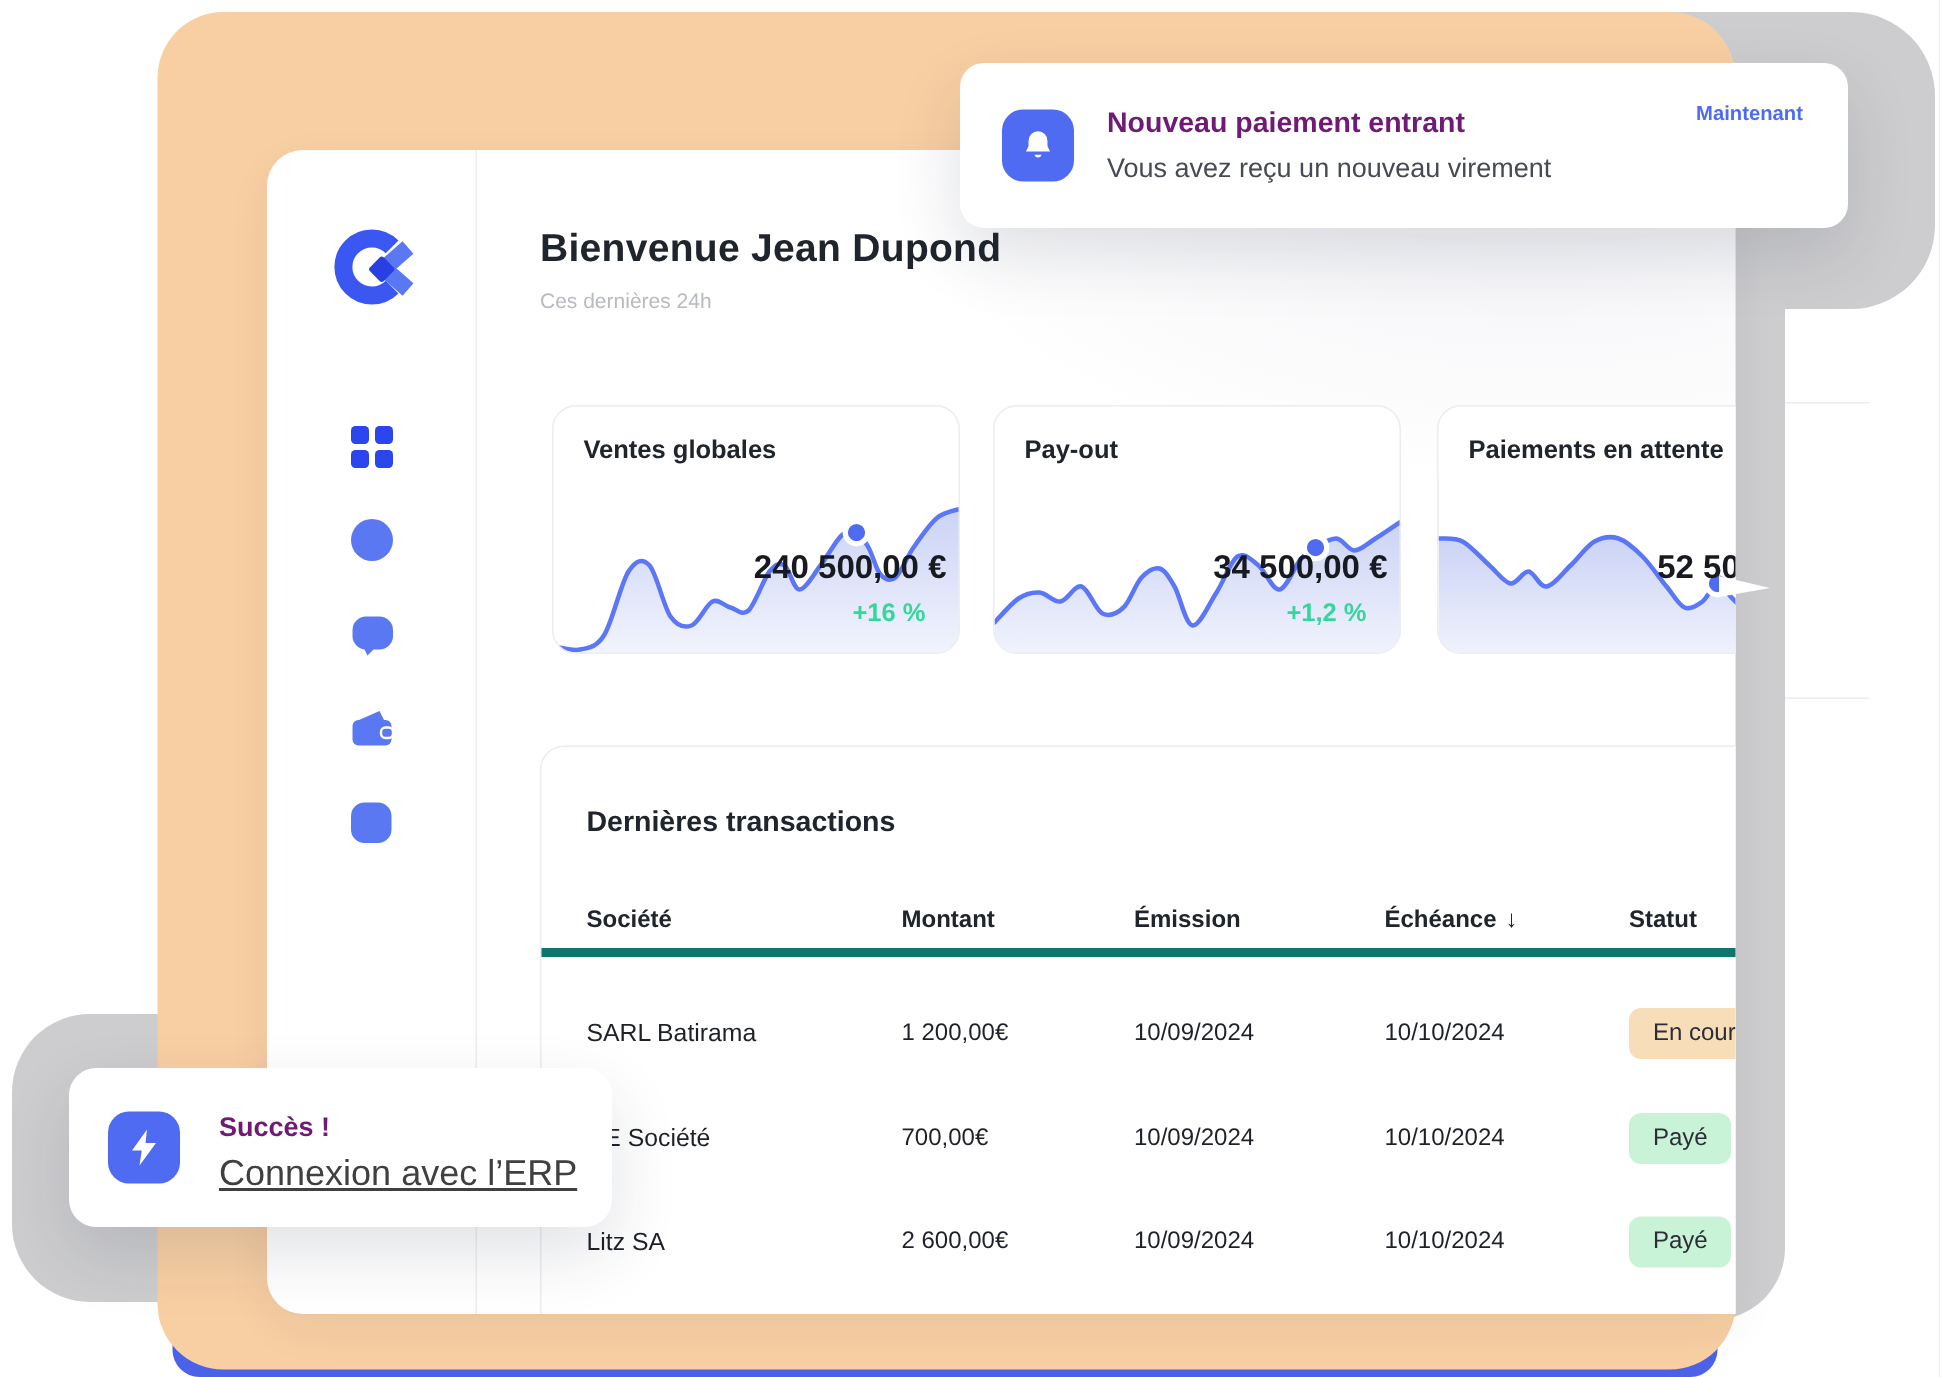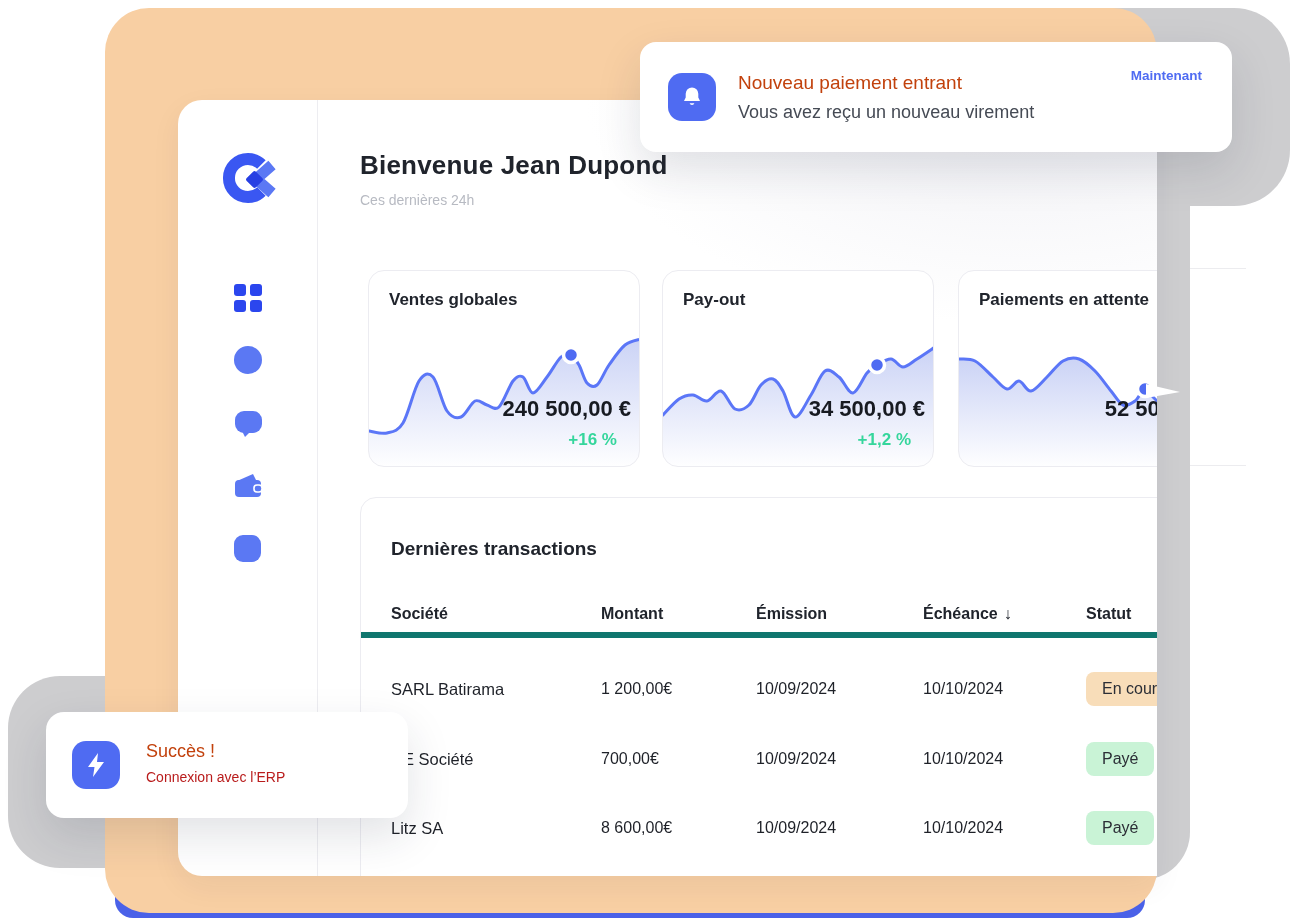--- a/index.html
+++ b/index.html
@@ -36,21 +36,21 @@
   .icon-grid span { background:#2b46ee; border-radius:3px; }
   .icon-circle { width:28px; height:28px; border-radius:50%; background:#5b78f3; margin:1px; }
   .icon-square { width:27px; height:27px; border-radius:9px; background:#5b78f3; margin:1px; }
 
   
   .page-title    { position:absolute; left:182px; top:50px; font-size:26px; font-weight:700; color:#20242c; letter-spacing:.2px; }
   .page-subtitle { position:absolute; left:182px; top:92px; font-size:14px; color:#b7bac2; }
 
   
   .stat-card {
-    position:absolute; top:170px; width:272px; height:197px;
+    position:absolute; top:170px; width:272px; height:166px;
     background:#fff; border:1px solid #ececf1; border-radius:16px; overflow:hidden;
   }
   .stat-card .label { position:absolute; left:20px; top:19px; font-size:17px; font-weight:700; color:#20242c; white-space:nowrap; }
   .stat-card .spark { position:absolute; left:0; top:48px; width:272px; height:150px; }
   .stat-card .value { position:absolute; right:8px; bottom:44px; font-size:22px; font-weight:700; color:#171a21; white-space:nowrap; }
   .stat-card .delta { position:absolute; right:22px; bottom:16px; font-size:17px; font-weight:700; color:#35d69c; white-space:nowrap; }
 
   
   .tx-card {
     position:absolute; left:182px; top:397px; width:845px; height:500px;
@@ -76,24 +76,24 @@
 
   
   .toast {
     background:#fff; border-radius:16px; z-index:40;
     box-shadow:0 18px 45px rgba(30,35,60,.13);
   }
   .toast-top { left:640px; top:42px; width:592px; height:110px; }
   .toast-bottom { left:46px; top:712px; width:362px; height:106px; border-radius:18px;padding-left:28px; }
   .toast-icon { position:absolute; left:28px; top:31px; width:48px; height:48px; border-radius:14px; background:#4f6bf2; display:flex; align-items:center; justify-content:center; }
   .toast-bottom .toast-icon { left:26px; top:29px; }
-  .toast-title { position:absolute; left:98px; top:30px; font-size:19px; font-weight:400; color:#c2410c; }
+  .toast-title { position:absolute; left:98px; top:30px; font-size:19px; font-weight:700; color:#701a75; }
   .toast-msg   { position:absolute; left:98px; top:60px; font-size:18px; color:#454a54; }
   .toast-bottom .toast-title { left:100px; top:29px; font-size:18px; }
-  .toast-bottom .toast-msg   { left:100px; top:57px; font-size:14px; color:#b91c1c; }
+  .toast-bottom .toast-msg   { left:100px; top:57px; font-size:24px; color:#404040;text-decoration:underline; }
   .toast-time { position:absolute; right:30px; top:26px; font-size:13.5px; font-weight:700; color:#4f6bf2; }
 
   .pointer-tri { left:1140px; top:376px; width:44px; height:30px; z-index:30; }
 </style>
 </head>
 <body>
 
 <div class="abs blue-strip"></div>
 <div class="abs gray-shape gray-top-right"></div>
 <div class="abs gray-shape gray-right-bar"></div>
@@ -214,21 +214,21 @@
     </div>
     <div class="tx-grid tx-row" style="top:233px;">
       <div class="company">RE Société</div>
       <div>700,00€</div>
       <div>10/09/2024</div>
       <div>10/10/2024</div>
       <div><span class="badge paid">Payé</span></div>
     </div>
     <div class="tx-grid tx-row" style="top:302px;">
       <div class="company">Litz SA</div>
-      <div>8 600,00€</div>
+      <div>2 600,00€</div>
       <div>10/09/2024</div>
       <div>10/10/2024</div>
       <div><span class="badge paid">Payé</span></div>
     </div>
   </div>
 </div>
 
 <svg class="abs pointer-tri" viewBox="0 0 44 30">
   <polygon points="6,22 6,8 40,16" fill="#ffffff"></polygon>
 </svg>

